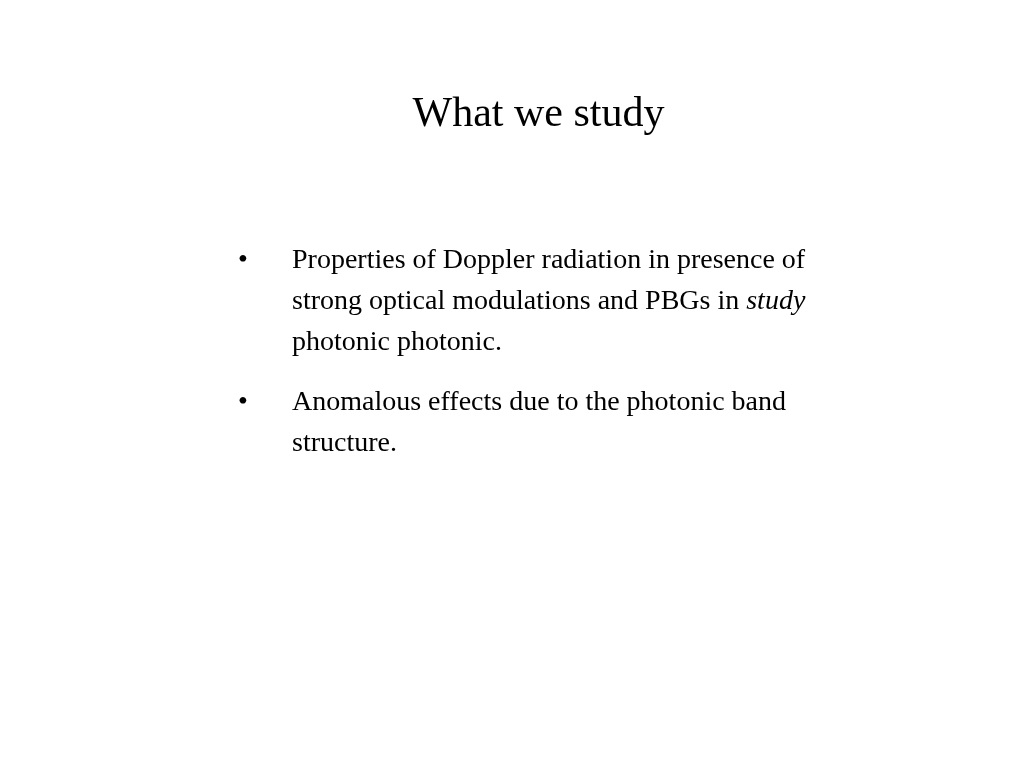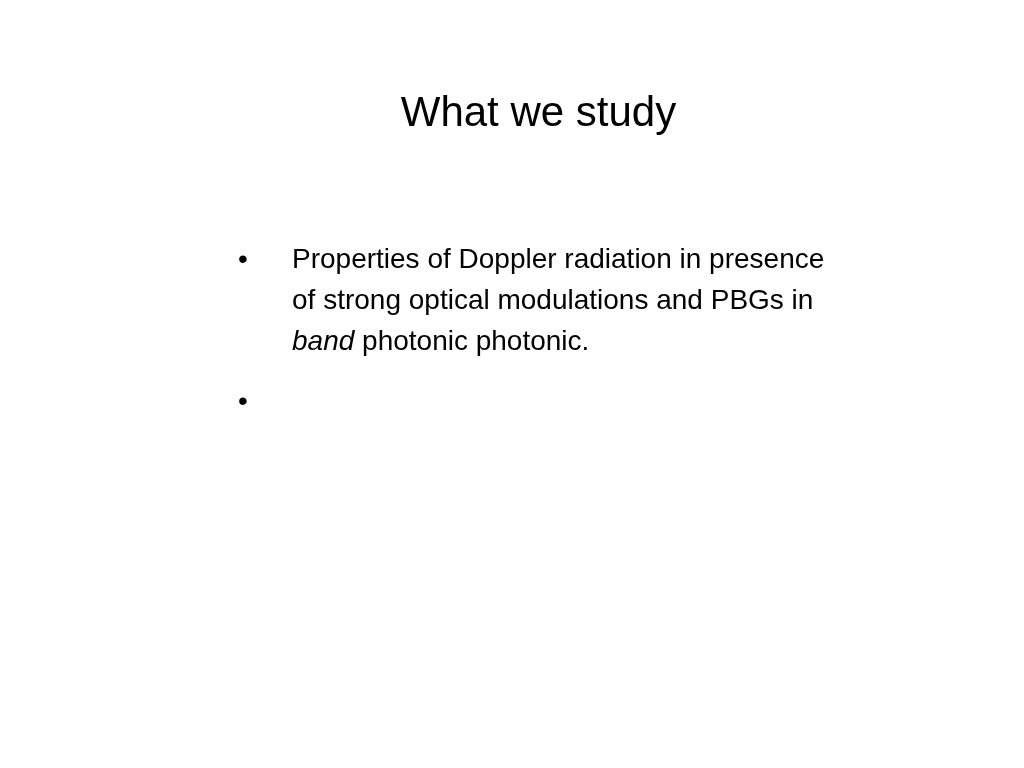--- a/index.html
+++ b/index.html
@@ -6,21 +6,21 @@
       margin: 0;
       padding: 0;
       background: #ffffff;
     }
     .slide {
       position: relative;
       width: 877px;
       height: 768px;
       background: #ffffff;
       overflow: hidden;
-      font-family: Liberation Sans, sans-serif;
+      font-family: Liberation Serif, serif;
       color: #000000;
     }
     .title {
       position: absolute;
       left: 0;
       top: 84px;
       width: 1077px;
       text-align: center;
       font-size: 42px;
       line-height: 56px;
@@ -54,19 +54,20 @@
   </style>
 </head>
 <body>
 
 <div class="slide">
   <h1 class="title">What we study</h1>
 
   <ul class="bullets">
     <li class="bullet-item">
       <span class="bullet-marker">•</span>
-      <span class="bullet-text"><span>Properties of Doppler radiation in presence of strong optical modulations and PBGs in </span><em>band</em><span> photonic photonic.</span></span>
+      <span class="bullet-text"><span>Properties of Doppler radiation in presence of strong optical modulations and PBGs in </span><em>study</em><span> photonic photonic.</span></span>
     </li>
     <li class="bullet-item">
       <span class="bullet-marker">•</span>
+      <span class="bullet-text">Anomalous effects due to the photonic band structure.</span>
     </li>
   </ul>
 </div>
 
 </body></html>

